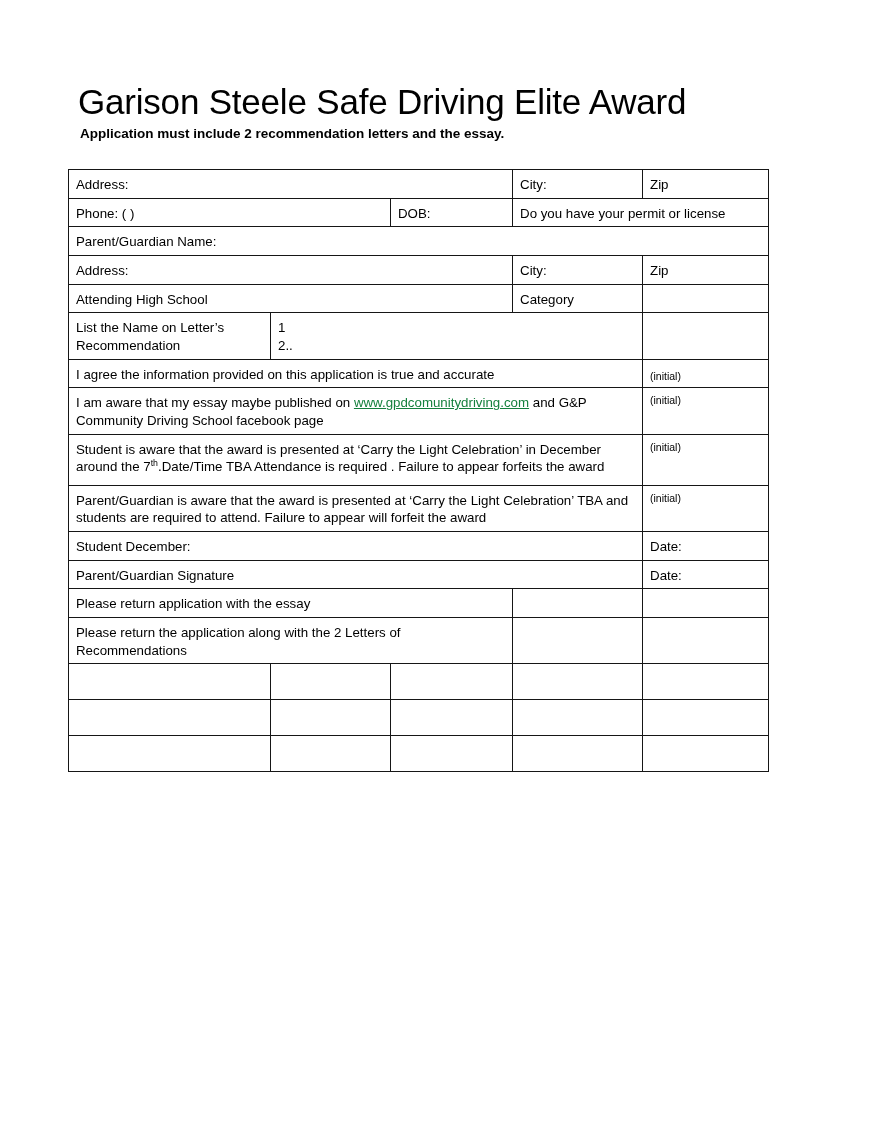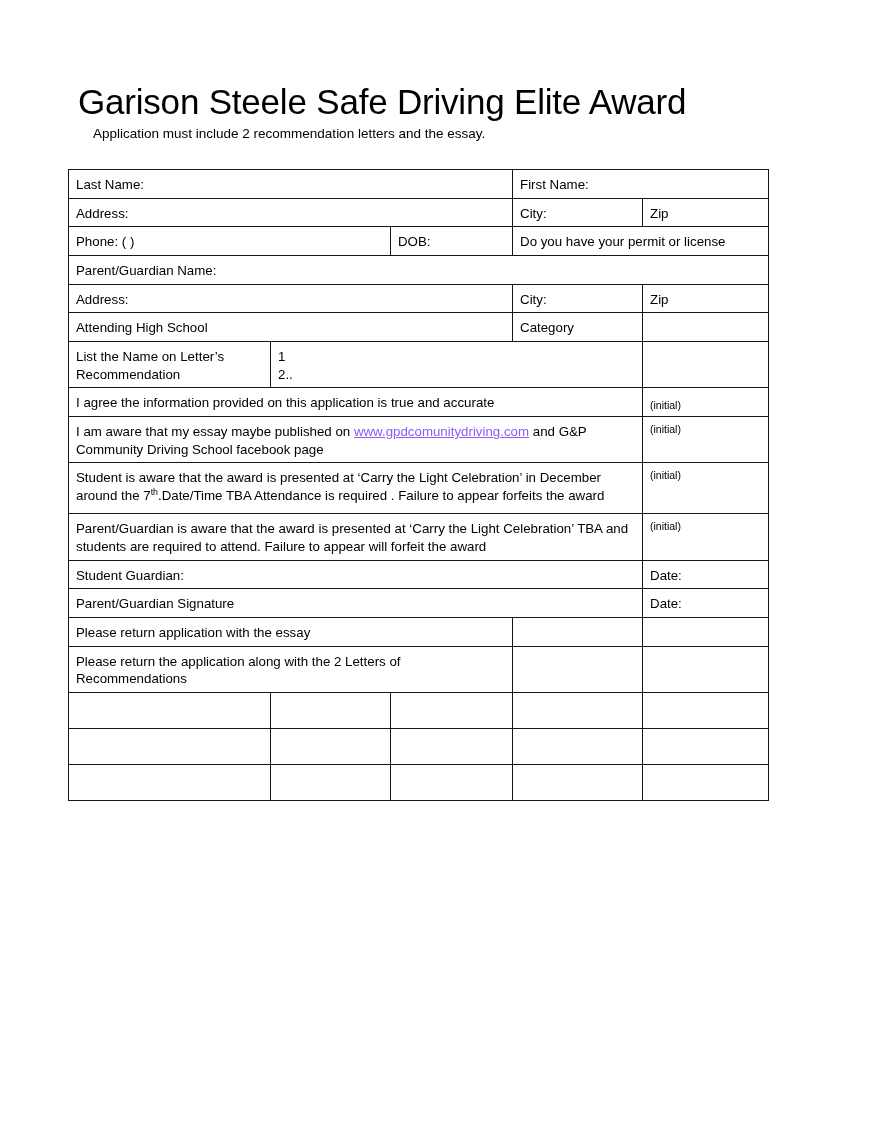--- a/index.html
+++ b/index.html
@@ -33,21 +33,22 @@
     font-size: 35px;
     font-weight: normal;
     line-height: 1.12;
     letter-spacing: -0.2px;
     margin: 0;
     white-space: nowrap;
   }
   .doc-subtitle {
     font-size: 13.5px;
     line-height: 1.2;
-    margin: 5px 0 0 15px;
+    margin: 5px 0 0 2px;
+    font-weight: bold;
   }
 
   
   .form-table {
     position: absolute;
     left: 68px;
     top: 169px;
     width: 700px;
     border-collapse: collapse;
     table-layout: fixed;
@@ -78,21 +79,21 @@
   .initial-cell {
     font-size: 10.5px;
     vertical-align: top;
   }
   .initial-cell.bottom-align {
     vertical-align: bottom;
     padding-bottom: 3px;
   }
 
   .link {
-    color: #8b5cf6;
+    color: #15803d;
     text-decoration: underline;
   }
 
   sup {
     font-size: 0.66em;
     vertical-align: super;
     line-height: 0;
   }
 </style>
 </head>
@@ -108,28 +109,20 @@
   <table class="form-table">
     <colgroup>
       <col style="width:202px">
       <col style="width:120px">
       <col style="width:122px">
       <col style="width:130px">
       <col style="width:126px">
     </colgroup>
     <tbody>
 
-      <tr class="r-h38">
-        <td colspan="3">
-          <span class="cell-text">Last Name:</span>
-        </td>
-        <td colspan="2">
-          <span class="cell-text">First Name:</span>
-        </td>
-      </tr>
 
       <tr class="r-h33">
         <td colspan="3">
           <span class="cell-text">Address:</span>
         </td>
         <td>
           <span class="cell-text">City:</span>
         </td>
         <td>
           <span class="cell-text">Zip</span>
@@ -224,21 +217,21 @@
         <td colspan="4">
           <span class="cell-text">Parent/Guardian is aware that the award is presented at  ‘Carry the Light Celebration’ TBA  and students are required to attend. Failure to appear will forfeit the award</span>
         </td>
         <td class="initial-cell">
           <span class="cell-text">(initial)</span>
         </td>
       </tr>
 
       <tr class="r-h36">
         <td colspan="4">
-          <span class="cell-text">Student Guardian:</span>
+          <span class="cell-text">Student December:</span>
         </td>
         <td>
           <span class="cell-text">Date:</span>
         </td>
       </tr>
 
       <tr class="r-h36">
         <td colspan="4">
           <span class="cell-text">Parent/Guardian Signature</span>
         </td>

